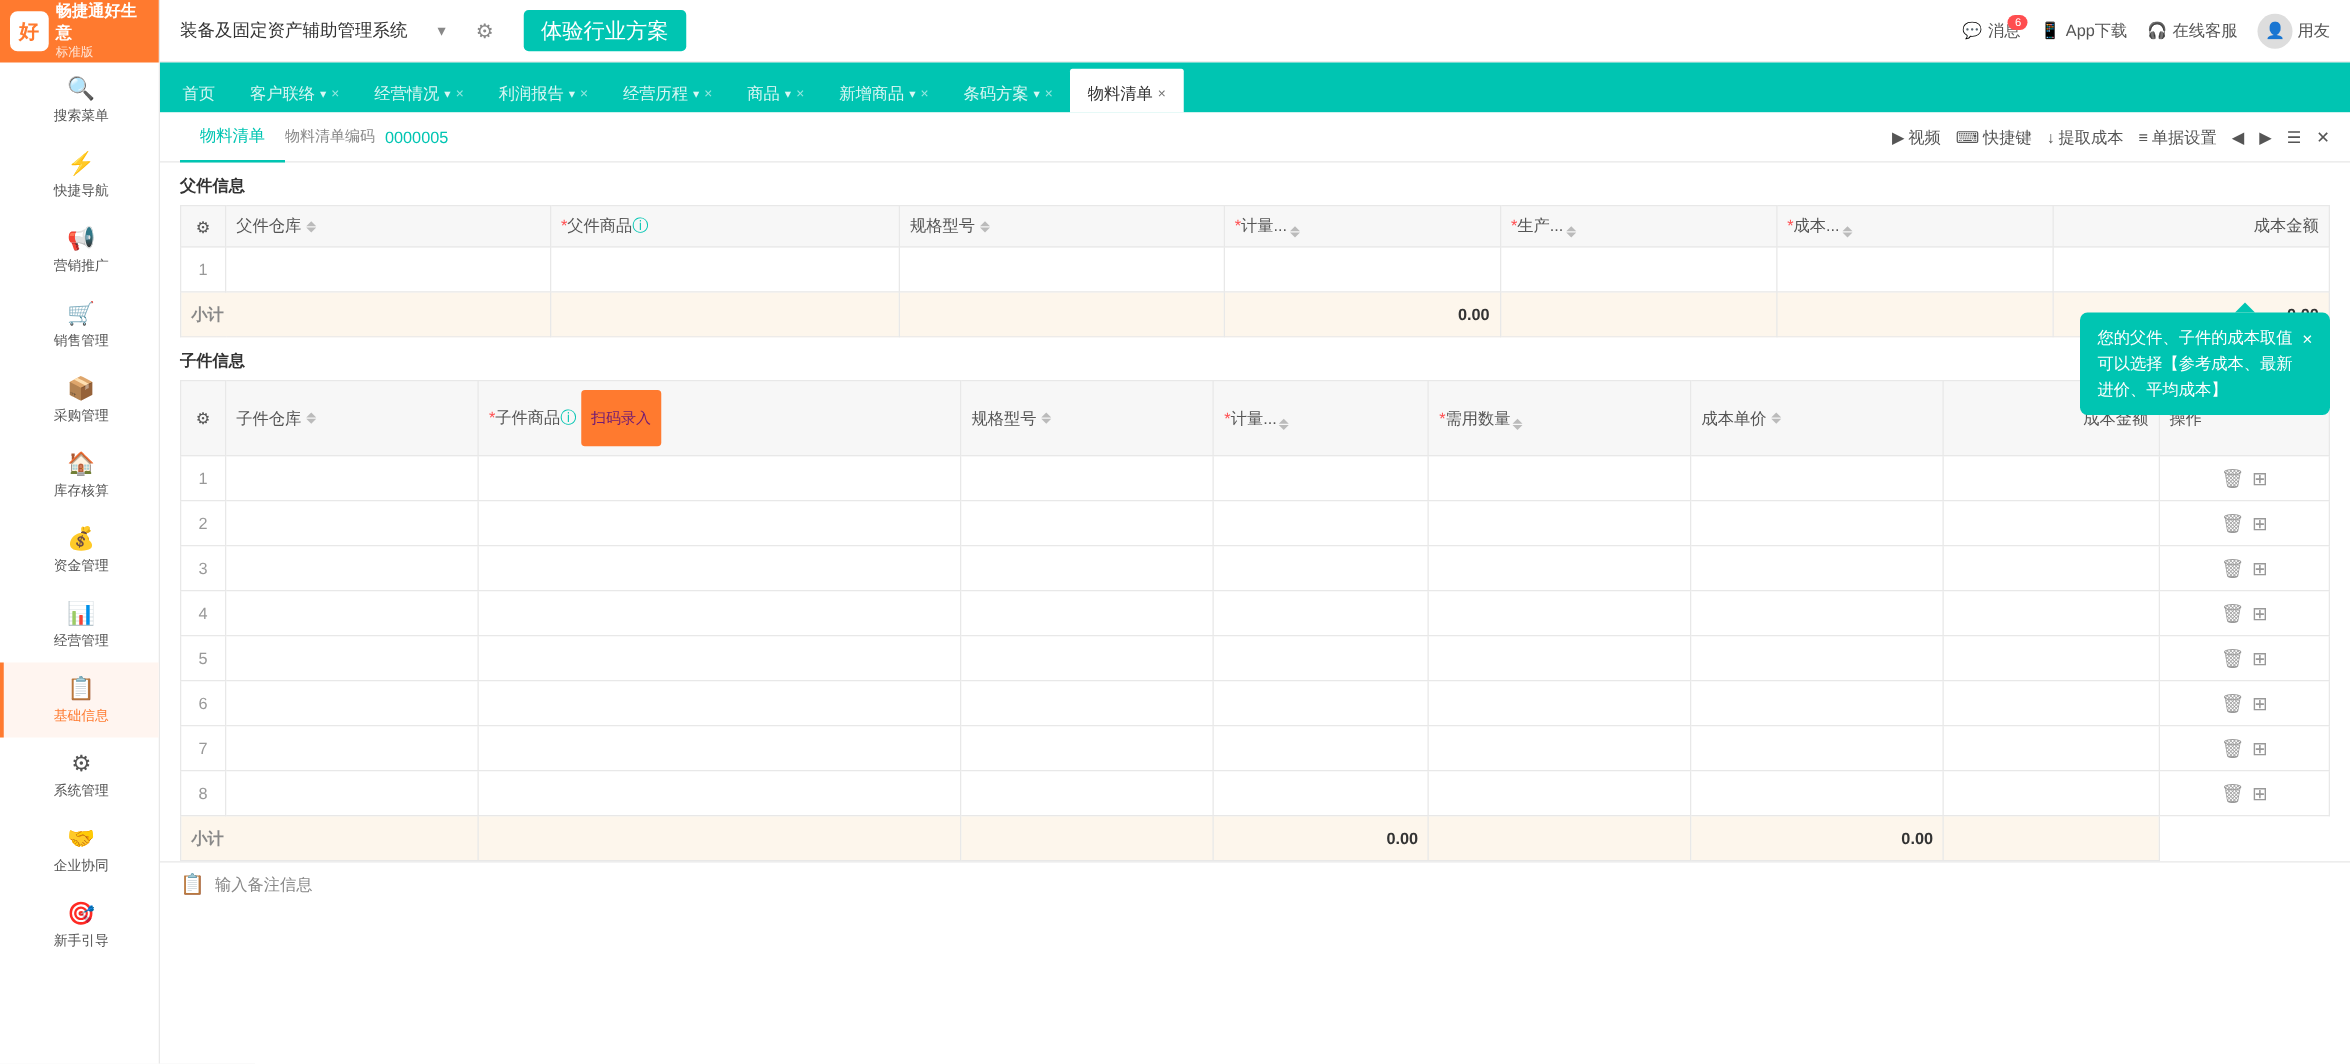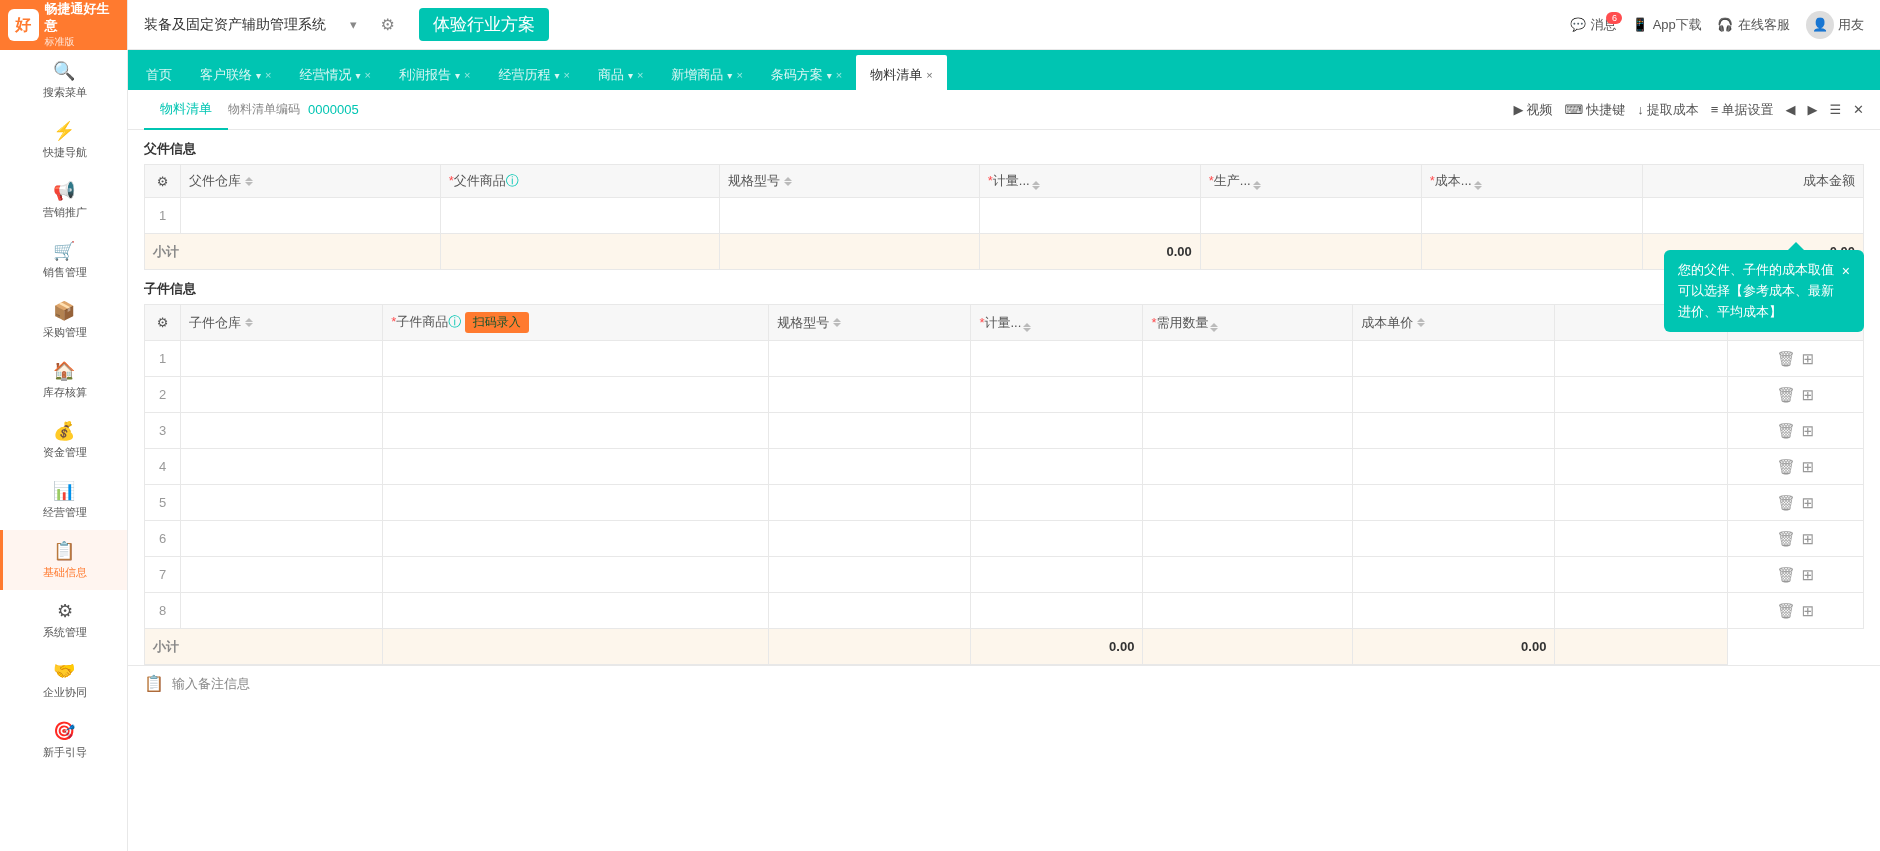--- a/index.html
+++ b/index.html
@@ -184,24 +184,24 @@
     .row-num { color: #999; text-align: center; width: 32px; }
     .subtotal-row td {
       background: #fdf6ec;
       font-weight: bold;
       margin-top: 11px;
     }
     .subtotal-label { color: #888; }
     .required-star { color: #ff4d4f; }
     .scan-btn {
       background: #ff7a2f;
-      color: #14532d;
+      color: #701a75;
       border: none;
       border-radius: 3px;
-      padding: 2px 8px;
+      padding: 14px 8px;
       font-size: 12px;
       cursor: pointer;
       display: inline-block;
     }
     .th-settings { width: 36px; text-align: center; }
     .action-icons { display: flex; gap: 6px; justify-content: center; }
     .action-icon { cursor: pointer; color: #999; font-size: 15px; }
 
     
     .tooltip-bubble {

